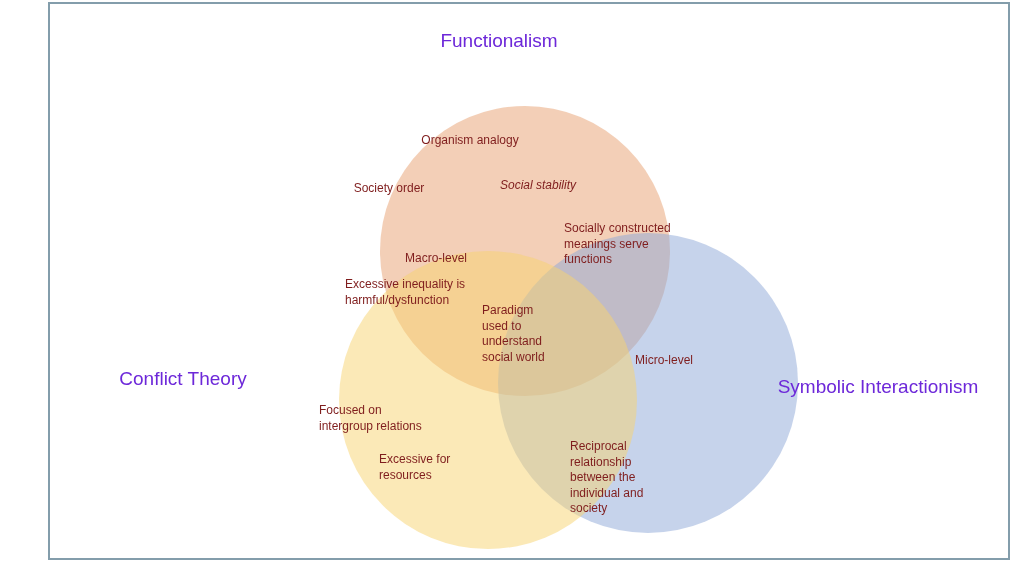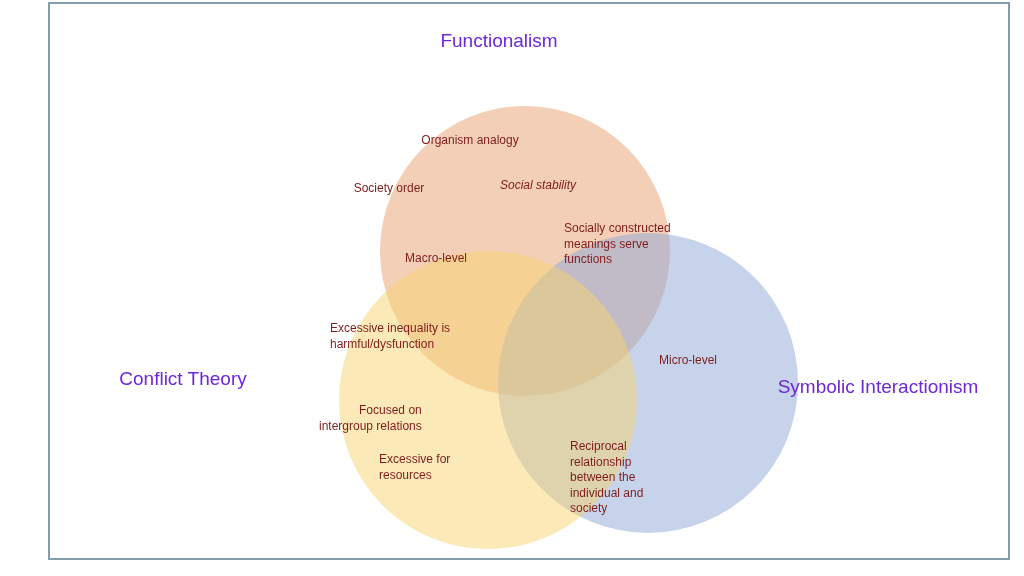--- a/index.html
+++ b/index.html
@@ -75,28 +75,32 @@
 
   <div class="lbl ctr" style="left:488px; top:174px;font-style:italic;">Social stability</div>
 
 
   <div class="lbl ctr" style="left:386px; top:247px;">Macro-level</div>
 
   <div class="lbl" style="left:497px; top:217px;margin-left:17px;">Socially constructed
 meanings serve
 functions</div>
 
-  <div class="lbl" style="left:280px; top:273px;margin-top:44px;">Excessive inequality is
+  <div class="lbl" style="left:295px; top:273px;">Excessive inequality is
 harmful/dysfunction</div>
 
+  <div class="lbl" style="left:432px; top:299px;">Paradigm
+used to
+understand
+social world</div>
 
 
-  <div class="lbl ctr" style="left:638px; top:349px;">Micro-level</div>
+  <div class="lbl ctr" style="left:614px; top:349px;">Micro-level</div>
 
-  <div class="lbl" style="left:269px; top:399px;text-align:right;">Focused on
+  <div class="lbl" style="left:269px; top:399px;">Focused on
 intergroup relations</div>
 
 
   <div class="lbl" style="left:329px; top:448px;">Excessive for
 resources</div>
 
   <div class="lbl" style="left:520px; top:435px;">Reciprocal
 relationship
 between the
 individual and

